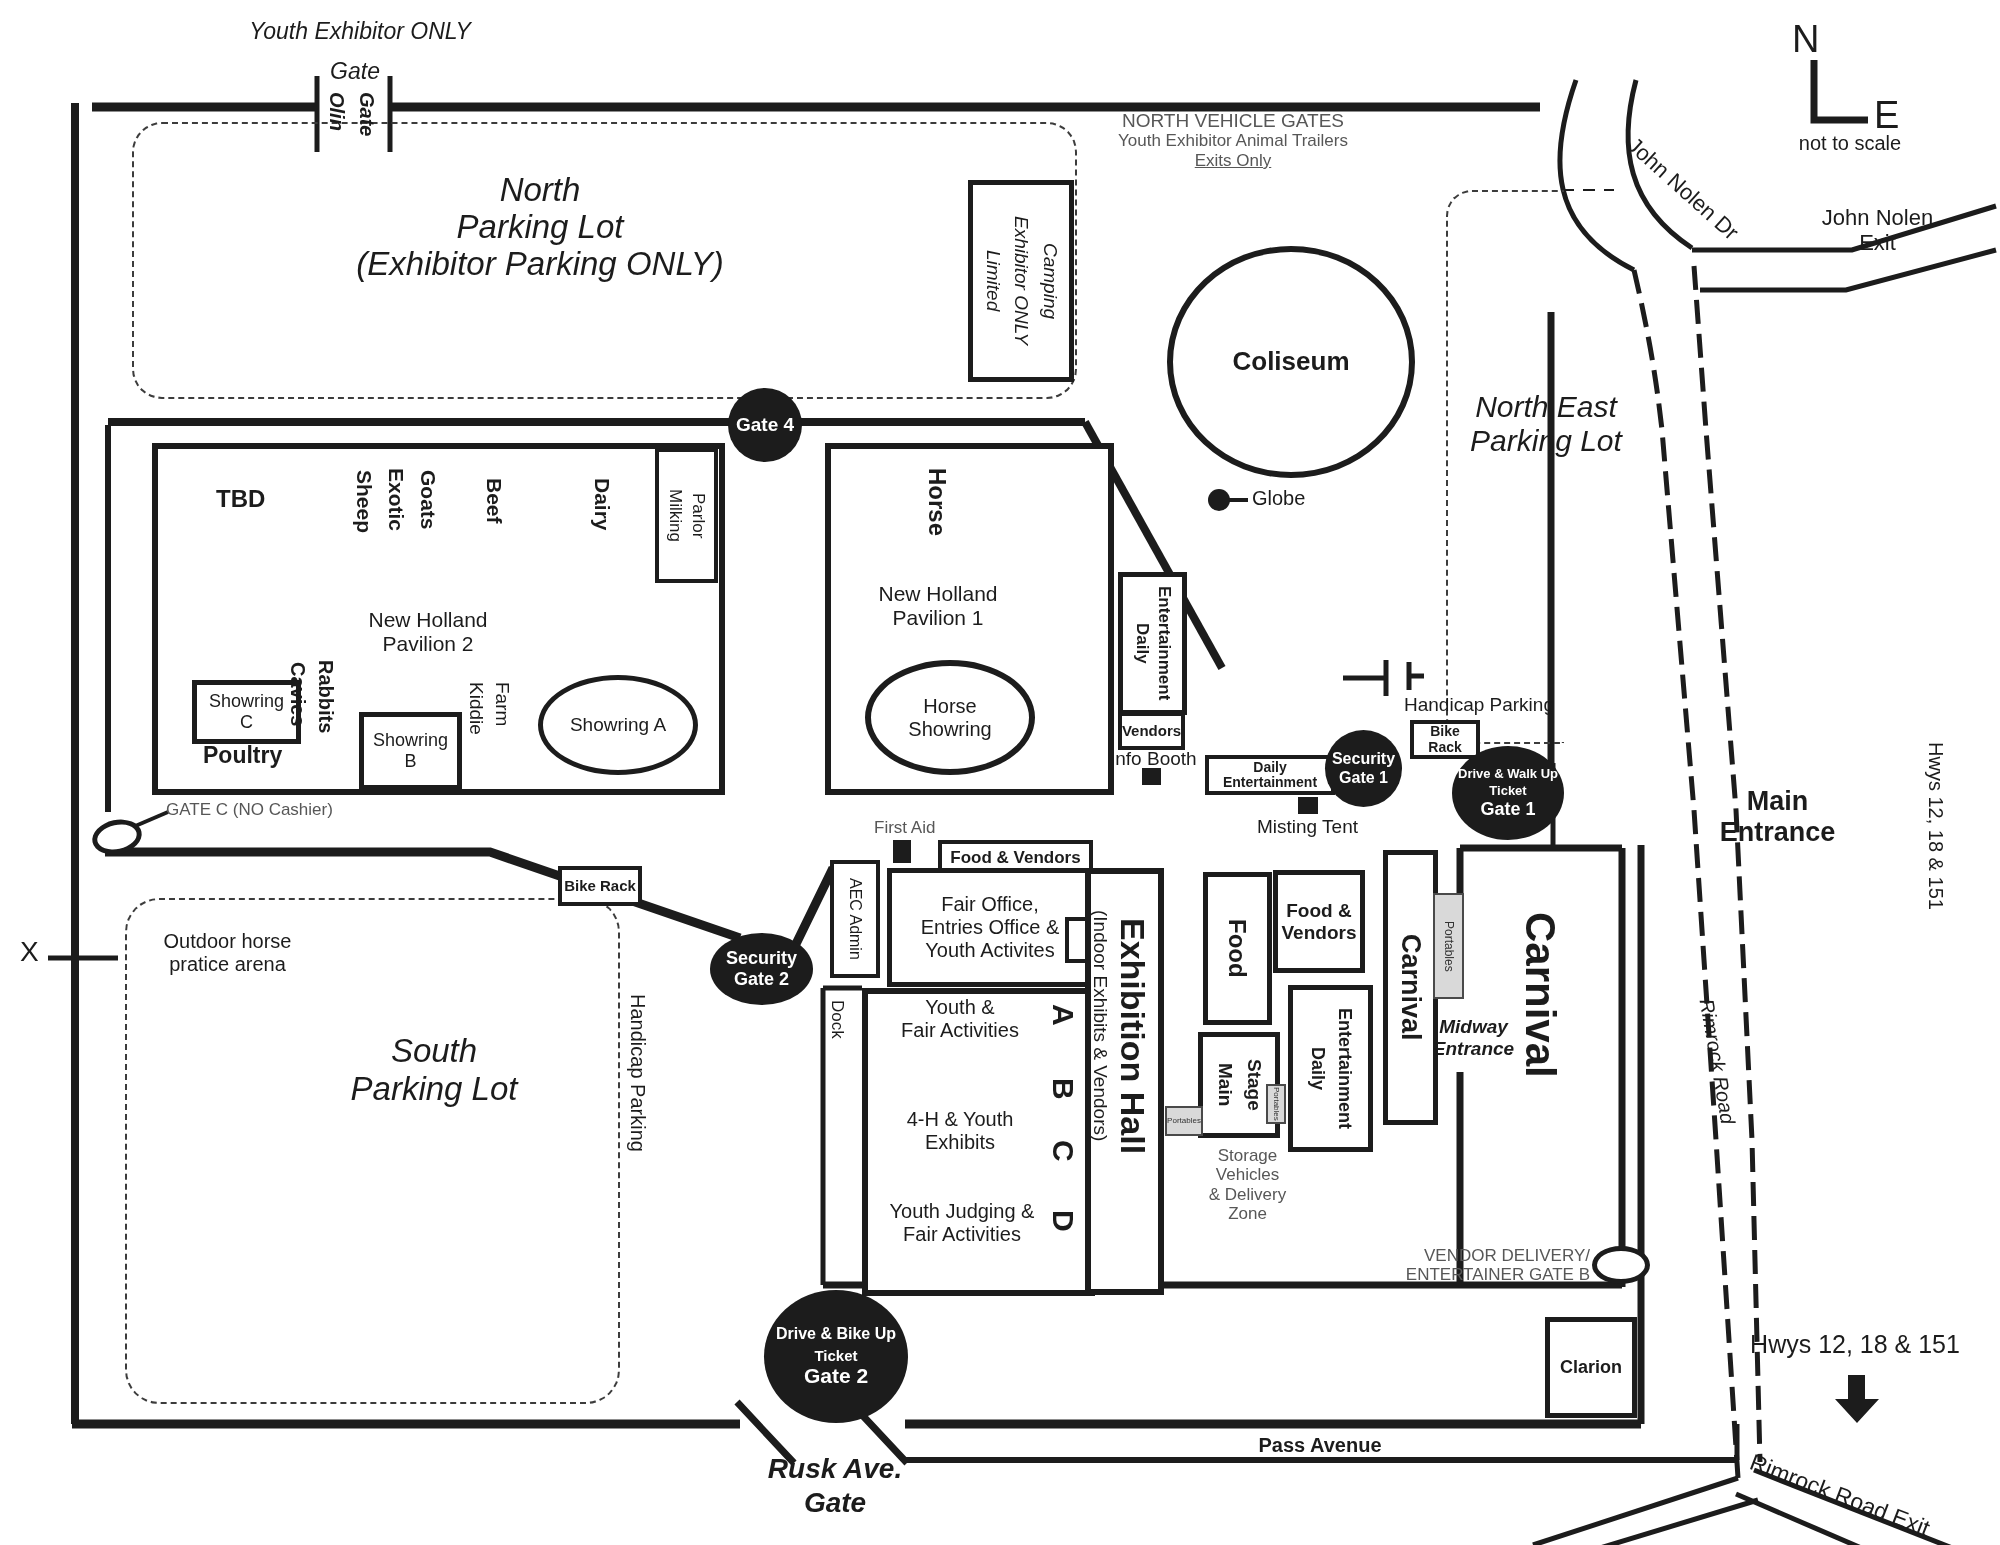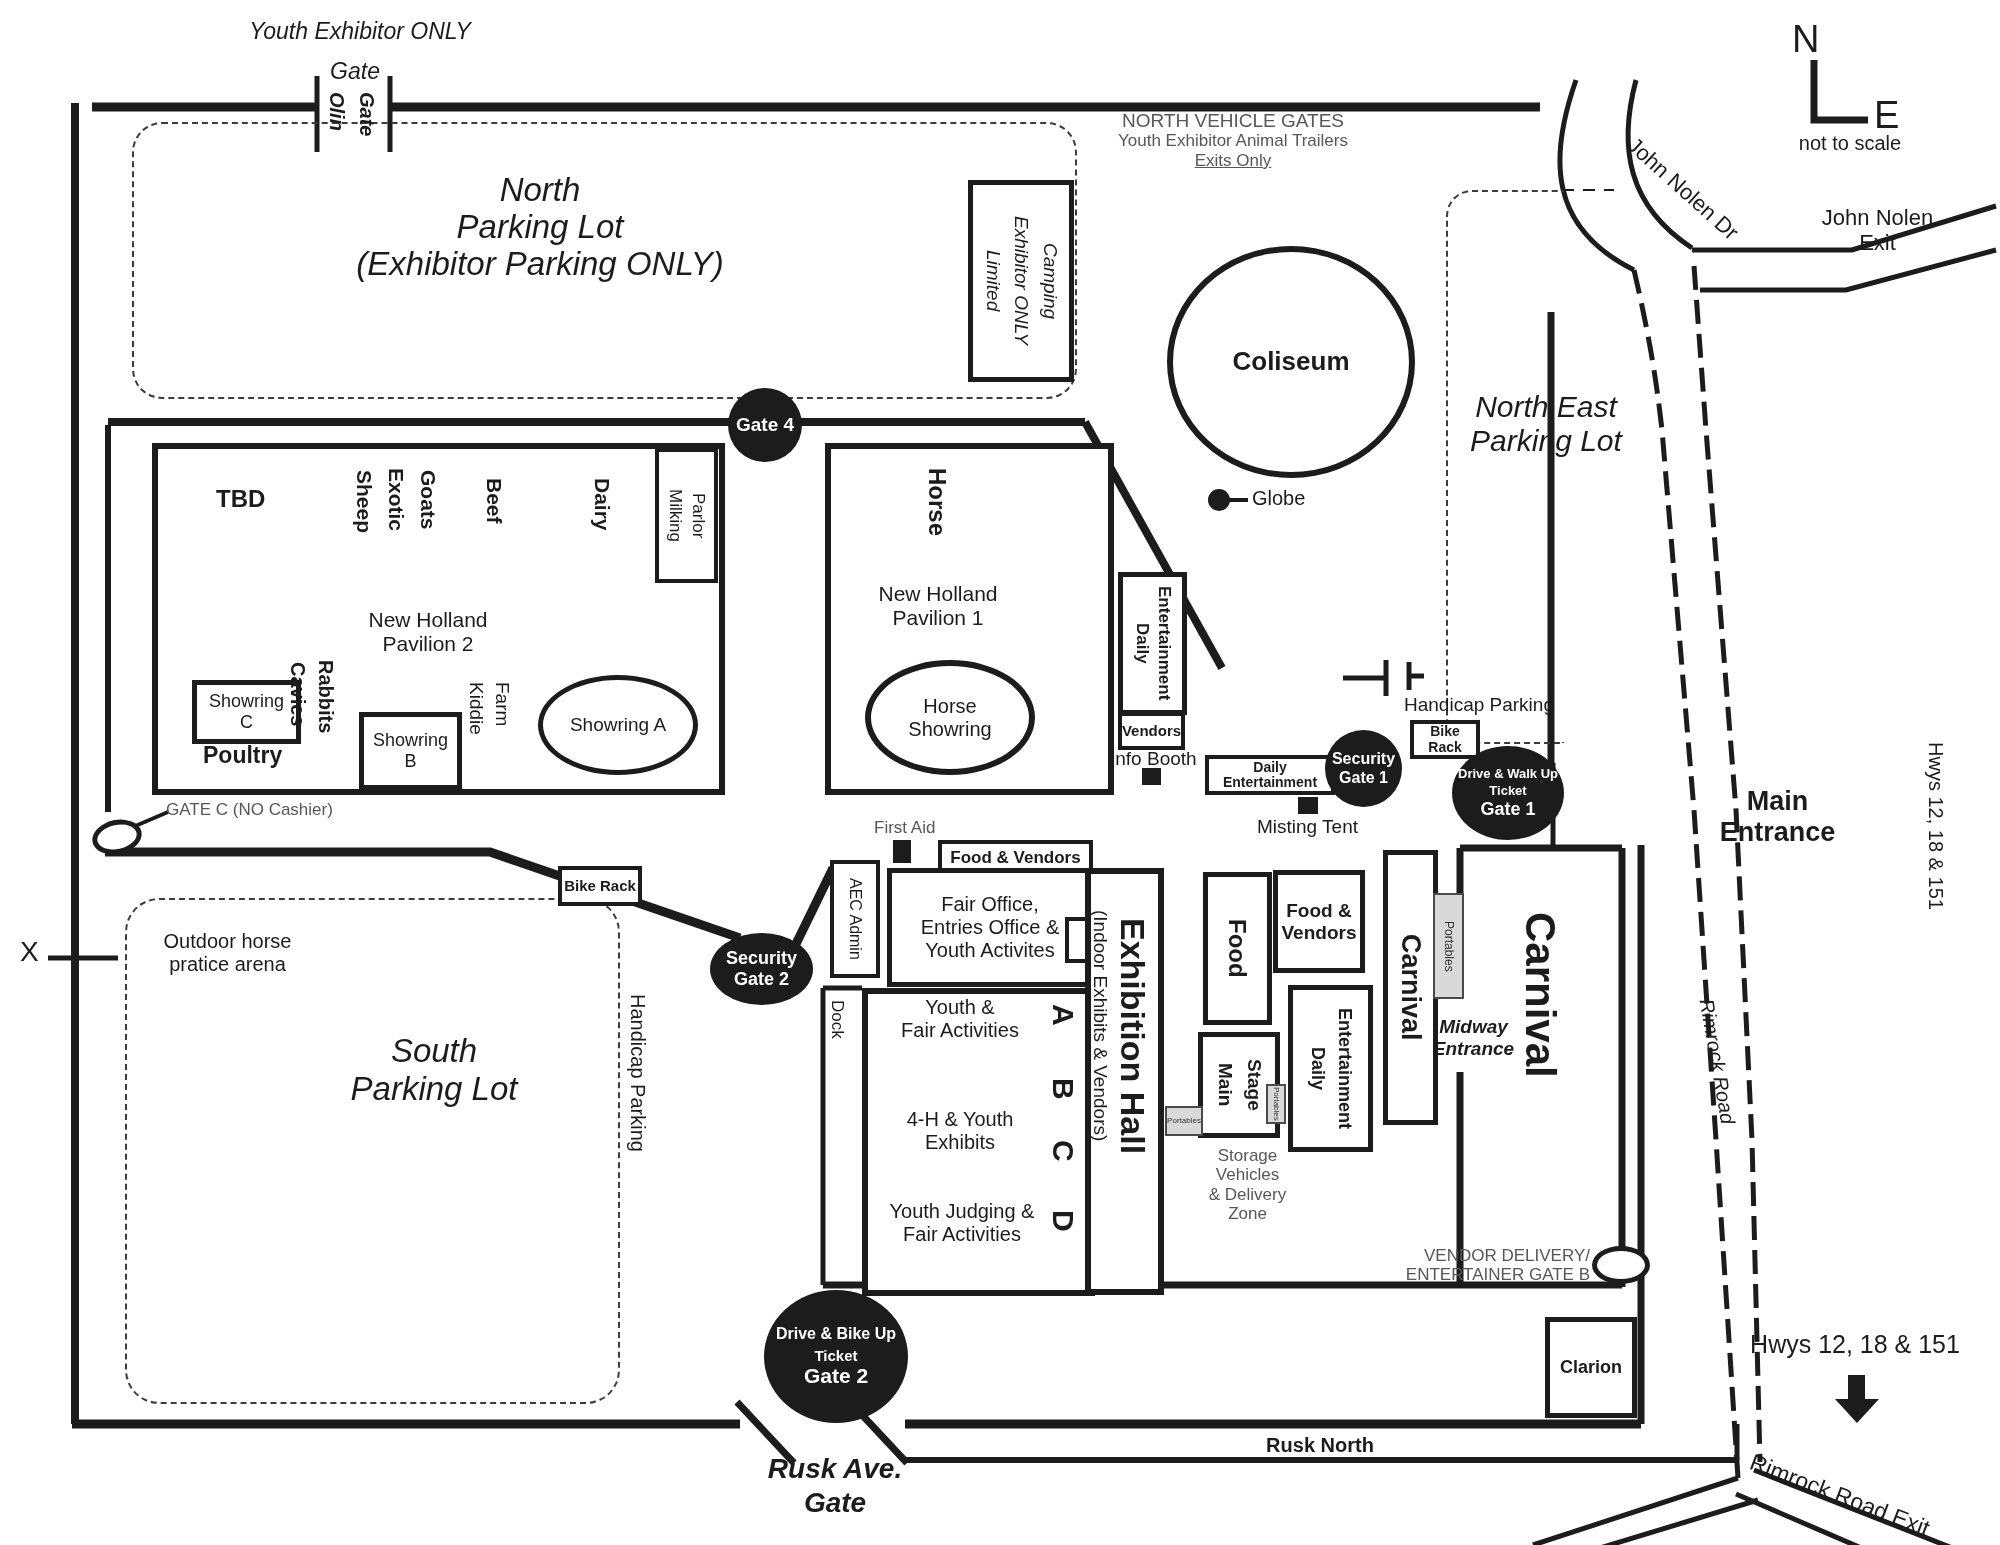--- a/index.html
+++ b/index.html
@@ -241,21 +241,21 @@
   <div class="lbl" style="left:1874px;top:94px;font-size:38px;">E</div>
   <div class="lbl c" style="left:1790px;top:132px;width:120px;font-size:20px;">not to scale</div>
 
   <div class="lbl c" style="left:1598px;top:176px;width:170px;font-size:22px;transform:rotate(42deg);">John Nolen Dr</div>
   <div class="lbl c" style="left:1800px;top:205px;width:155px;font-size:22px;">John Nolen
 Exit</div>
   <div class="lbl v" style="left:1924px;top:742px;height:220px;font-size:20px;">Hwys 12, 18 &amp; 151</div>
   <div class="lbl b c" style="left:1690px;top:786px;width:175px;font-size:27px;">Main
 Entrance</div>
   <div class="lbl i c" style="left:1637px;top:1050px;width:160px;font-size:20px;transform:rotate(80deg);">Rimrock Road</div>
-  <div class="lbl b c" style="left:1245px;top:1434px;width:150px;font-size:20px;">Rusk North</div>
+  <div class="lbl b c" style="left:1245px;top:1434px;width:150px;font-size:20px;">Pass Avenue</div>
   <div class="lbl c" style="left:1730px;top:1482px;width:220px;font-size:23px;transform:rotate(21deg);">Rimrock Road Exit</div>
   <div class="lbl c" style="left:1740px;top:1330px;width:230px;font-size:25px;">Hwys 12, 18 &amp; 151</div>
 
   <div class="lbl b" style="left:216px;top:485px;font-size:24px;">TBD</div>
   <div class="lbl v b" style="left:352px;top:470px;height:100px;font-size:21px;">Sheep</div>
   <div class="lbl v b" style="left:384px;top:468px;height:104px;font-size:21px;">Exotic</div>
   <div class="lbl v b" style="left:416px;top:470px;height:100px;font-size:21px;">Goats</div>
   <div class="lbl v b" style="left:482px;top:478px;height:84px;font-size:21px;">Beef</div>
   <div class="lbl v b" style="left:590px;top:478px;height:80px;font-size:21px;">Dairy</div>
   <div class="lbl c" style="left:318px;top:608px;width:220px;font-size:21px;">New Holland

